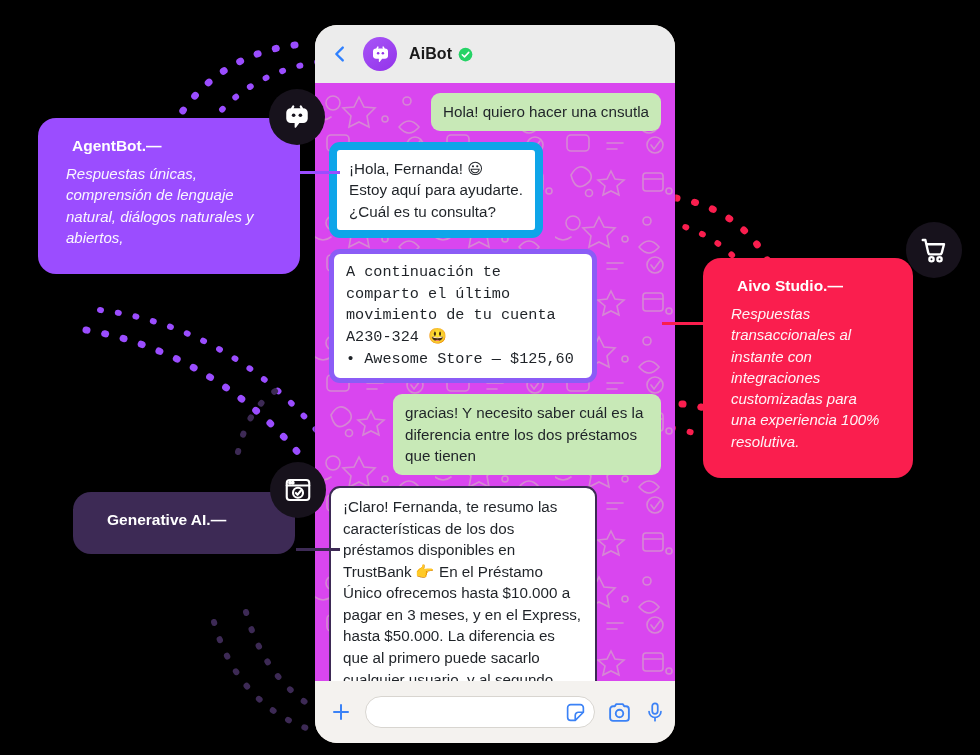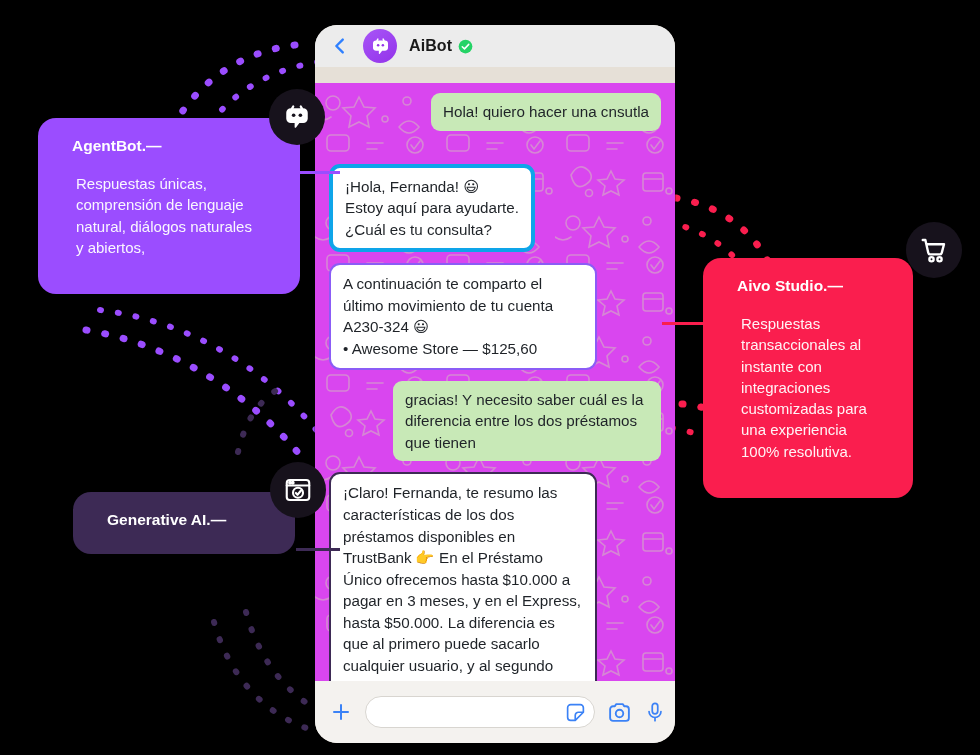--- a/index.html
+++ b/index.html
@@ -13,21 +13,21 @@
   
   .arcs{position:absolute;inset:0;pointer-events:none;}
 
   
   .phone{
     position:absolute;left:315px;top:25px;width:360px;height:718px;
     background:#e6e0d7;border-radius:22px;overflow:hidden;
     box-shadow:0 0 0 1px rgba(0,0,0,.25);
   }
   .phone-header{
-    height:42px;background:#ececec;display:flex;align-items:center;
+    height:58px;background:#ececec;display:flex;align-items:center;
     padding:0 14px;gap:12px;position:relative;z-index:4;
   }
   .back-icon{width:22px;height:22px;display:block;}
   .avatar{
     width:34px;height:34px;border-radius:50%;
     background:linear-gradient(145deg,#a855f7,#9333ea);
     display:flex;align-items:center;justify-content:center;flex:0 0 auto;
   }
   .contact-name{font-size:16px;font-weight:bold;color:#1a1a1a;letter-spacing:.1px;}
   .verified{width:15px;height:15px;display:block;}
@@ -40,22 +40,22 @@
   .doodles{position:absolute;inset:0;opacity:.5;}
   .chat-scroll{
     position:absolute;inset:0;padding:10px 14px 4px 14px;
     display:flex;flex-direction:column;gap:11px;box-sizing:border-box;
   }
 
   .msg{max-width:268px;padding:8px 12px;font-size:15.2px;line-height:1.42;
        color:#1f2328;box-sizing:border-box;word-wrap:break-word;}
   .out{align-self:flex-end;background:#c8e9b7;border-radius:9px;}
   .in{align-self:flex-start;background:#fff;border-radius:11px;}
-  .in.b-purple{border:4px solid #0ea5e9;margin-top:22px;}
-  .in.b-red{border:2px solid #8b5cf6;}
+  .in.b-purple{border:8px solid #0ea5e9;}
+  .in.b-red{border:5px solid #8b5cf6;font-family:Liberation Mono, monospace;}
   .in.b-indigo{border:2px solid #3d2a55;}
 
   
   .composer{
     position:absolute;left:0;right:0;bottom:0;height:62px;background:#f4f2ef;
     display:flex;align-items:center;gap:12px;padding:0 14px;box-sizing:border-box;
   }
   .plus-icon{width:24px;height:24px;display:block;}
   .input-pill{
     flex:1;height:32px;background:#fff;border:1px solid #d8d5d0;border-radius:17px;
@@ -66,21 +66,21 @@
     font-family:"Liberation Sans",sans-serif;color:#1f2328;min-width:0;
   }
   .sticker-icon,.camera-icon,.mic-icon{display:block;}
 
   
   .card{
     position:absolute;border-radius:18px;padding:18px 22px 20px 22px;
     box-sizing:border-box;color:#fff;z-index:6;
   }
   .card .title{font-size:15.5px;font-weight:bold;margin:0 0 3px 12px;line-height:1.35;}
-  .card .body{font-size:15px;line-height:1.42;margin:16px;color:rgba(255,255,255,.95);}
+  .card .body{font-size:15px;line-height:1.42;margin:6px;color:rgba(255,255,255,.95);font-style:italic;}
 
   #card-agentbot{left:38px;top:118px;width:262px;background:#9b4dff;}
   #card-aivo{left:703px;top:258px;width:210px;background:#fa1e4e;}
   #card-genai{left:73px;top:492px;width:222px;background:#3d2a55;}
 
   .connector{position:absolute;height:3px;z-index:5;}
   #conn-agentbot{left:296px;top:171px;width:44px;background:#9b4dff;}
   #conn-aivo{left:662px;top:322px;width:46px;background:#fa1e4e;}
   #conn-genai{left:296px;top:548px;width:44px;background:#3d2a55;}
 

